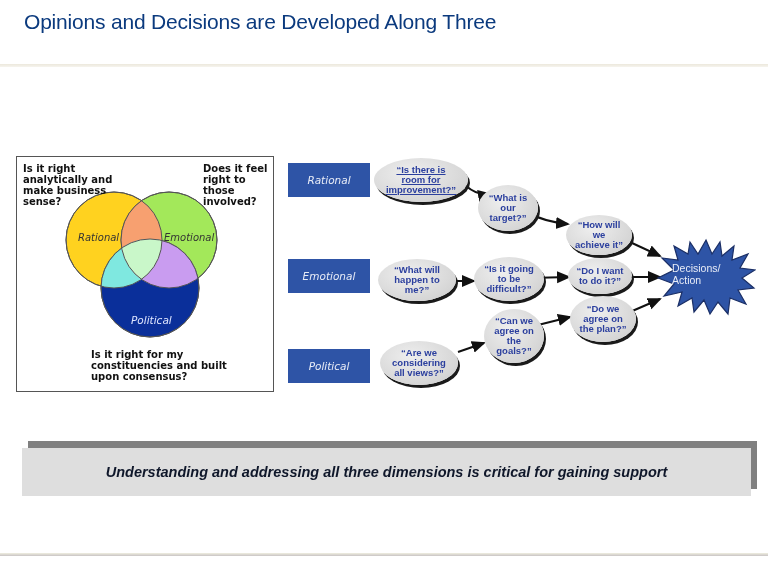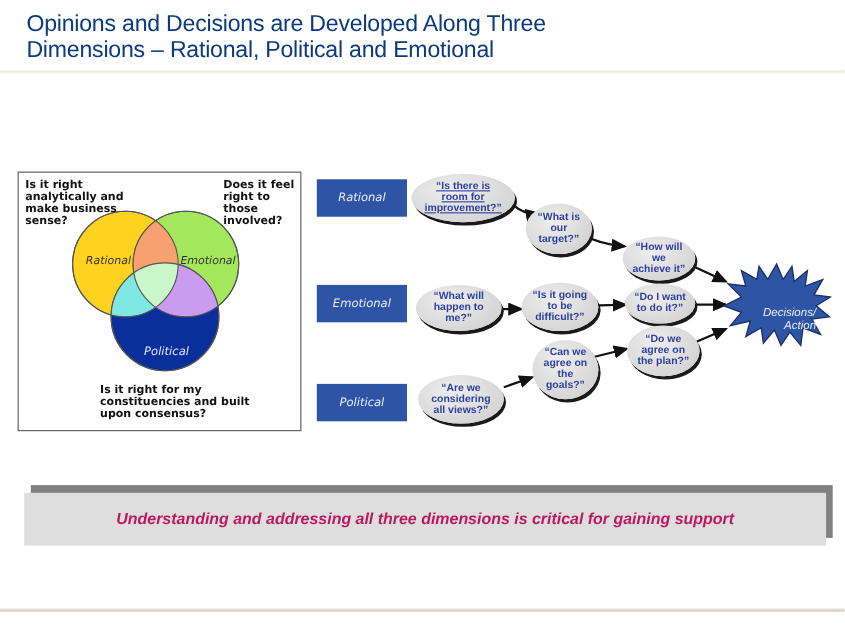--- a/index.html
+++ b/index.html
@@ -6,32 +6,31 @@
     body { width:768px; height:576px; background:#ffffff; position:relative; overflow:hidden; font-family:"Liberation Sans", sans-serif; }
     .title { position:absolute; left:24px; top:10px; width:720px; color:#0b3a7e; font-family:"Liberation Sans", sans-serif; font-weight:normal; font-size:21px; line-height:24px; letter-spacing:-0.2px; }
     .title-rule { position:absolute; left:0; top:64px; width:768px; height:3px; background:linear-gradient(#ece8dc,#f6f4ee); }
     .venn-box { position:absolute; left:16px; top:156px; width:256px; height:234px; border:1px solid #555; background:#fff; }
     .venn-svg { position:absolute; left:0; top:0; }
     .q { position:absolute; font-family:"DejaVu Sans", sans-serif; font-size:10px; line-height:11px; color:#111; font-weight:bold; }
     .dim-box { position:absolute; width:82px; height:34px; background:#2e54a6; color:#e8ecf7; font-family:"DejaVu Sans", sans-serif; font-style:italic; font-size:10.5px; display:flex; align-items:center; justify-content:center; }
     .bubble { position:absolute; border-radius:50%; background:radial-gradient(ellipse at 40% 35%, #eeeeee 0%, #d6d6d6 70%, #c4c4c4 100%); box-shadow:2px 3px 0 #1a1a1a; color:#2b3f9e; font-family:"Liberation Sans", sans-serif; font-weight:bold; font-size:9.5px; line-height:10px; text-align:center; display:flex; align-items:center; justify-content:center; white-space:pre-line; }
     .arrows { position:absolute; left:0; top:0; }
     .star { position:absolute; left:656px; top:238px; }
-    .star-label { position:absolute; left:672px; top:278px; width:70px; text-align:right; color:#e8ecf7; font-family:"Liberation Sans", sans-serif; font-style:italic; font-size:10.5px; line-height:12px; }
+    .star-label { position:absolute; left:672px; top:262px; width:70px; text-align:left; color:#e8ecf7; font-family:"Liberation Sans", sans-serif; font-size:10.5px; line-height:12px; }
     .banner-shadow { position:absolute; left:28px; top:441px; width:729px; height:48px; background:#808080; }
     .banner { position:absolute; left:22px; top:448px; width:729px; height:48px; background:#dedede; display:flex; align-items:center; justify-content:center; }
-    .banner-text { font-family:"Liberation Sans", sans-serif; font-style:italic; font-weight:bold; font-size:14.5px; color:#be185d; }
+    .banner-text { font-family:"Liberation Sans", sans-serif; font-style:italic; font-weight:bold; font-size:14.5px; color:#0f172a; }
     .footer-rule { position:absolute; left:0; top:553px; width:768px; height:3px; background:linear-gradient(#efeee0,#c9c4c4); }
   </style>
 </head>
 <body>
 
 <div class="title">
   <div>Opinions and Decisions are Developed Along Three</div>
-  <div>Dimensions – Rational, Political and Emotional</div>
 </div>
 <div class="title-rule"></div>
 
 <div class="venn-box">
   <svg class="venn-svg" width="256" height="234" viewBox="0 0 256 234">
     <defs>
       <clipPath id="cR">
           <circle cx="97" cy="83" r="48"></circle>
         </clipPath>
       <clipPath id="cE">

